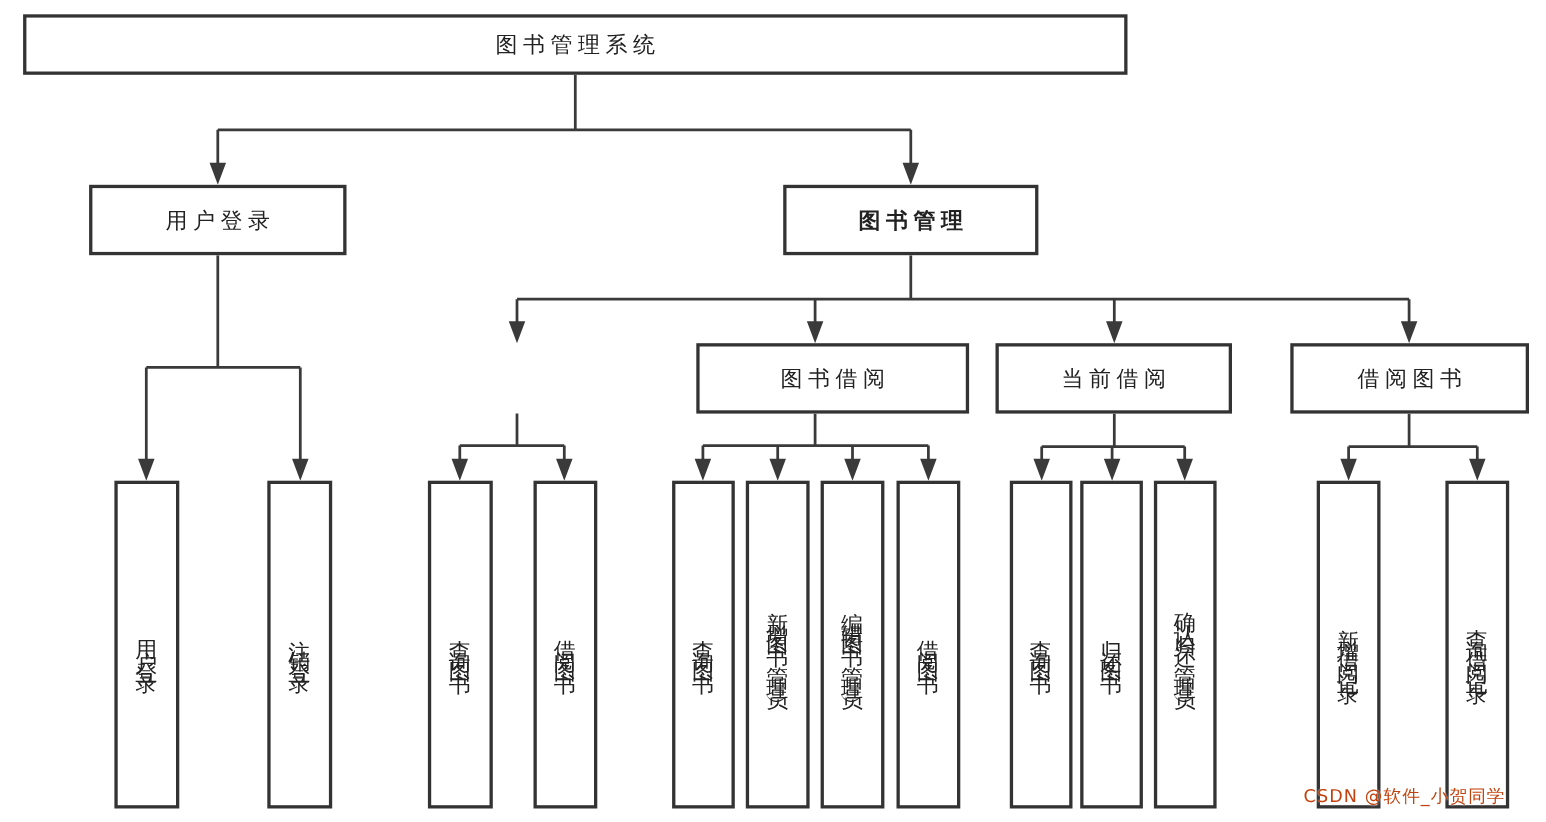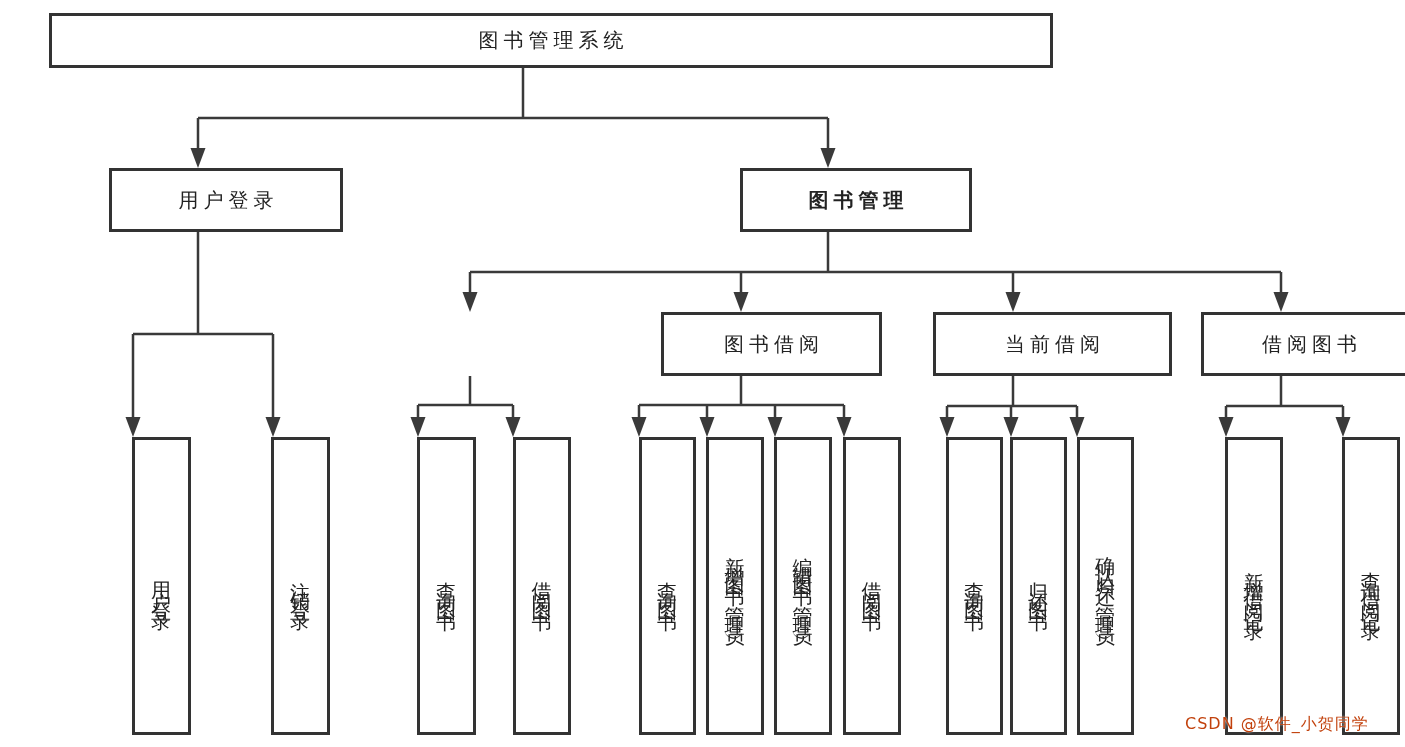--- a/index.html
+++ b/index.html
@@ -24,21 +24,20 @@
   }
   .box, .vbox {
     position: absolute;
     box-sizing: border-box;
     border: 3px solid #333333;
     background: #ffffff;
     display: flex;
     align-items: center;
     justify-content: center;
     z-index: 2;
-    margin-left: 28px;
   }
   .box {
     font-size: 20px;
     letter-spacing: 5px;
     text-indent: 5px;
     color: #222222;
     white-space: nowrap;
   }
   .vbox span {
     writing-mode: vertical-rl;
@@ -48,22 +47,22 @@
     color: #222222;
     line-height: 1;
   }
   
   .n-root   { left: 21px;   top: 13px;  width: 1004px; height: 55px; }
   
   .n-login  { left: 81px;   top: 168px; width: 234px;  height: 64px; }
   .n-mgmt   { left: 712px;  top: 168px; width: 232px;  height: 64px; font-weight: bold; }
   
   .n-newbook { left: 363px; top: 312px; width: 214px;  height: 64px; }
-  .n-borrow  { left: 633px; top: 312px; width: 221px;  height: 64px; }
-  .n-current { left: 905px; top: 312px; width: 239px;  height: 64px; }
+  .n-borrow  { left: 633px; top: 312px; width: 248px;  height: 64px; }
+  .n-current { left: 905px; top: 312px; width: 215px;  height: 64px; }
   .n-record  { left: 1173px;top: 312px; width: 217px;  height: 64px; }
   
   .v1  { left: 104px;  top: 437px; width: 59px; height: 298px; }
   .v2  { left: 243px;  top: 437px; width: 59px; height: 298px; }
   .v3  { left: 389px;  top: 437px; width: 59px; height: 298px; }
   .v4  { left: 485px;  top: 437px; width: 58px; height: 298px; }
   .v5  { left: 611px;  top: 437px; width: 57px; height: 298px; }
   .v6  { left: 678px;  top: 437px; width: 58px; height: 298px; }
   .v7  { left: 746px;  top: 437px; width: 58px; height: 298px; }
   .v8  { left: 815px;  top: 437px; width: 58px; height: 298px; }

